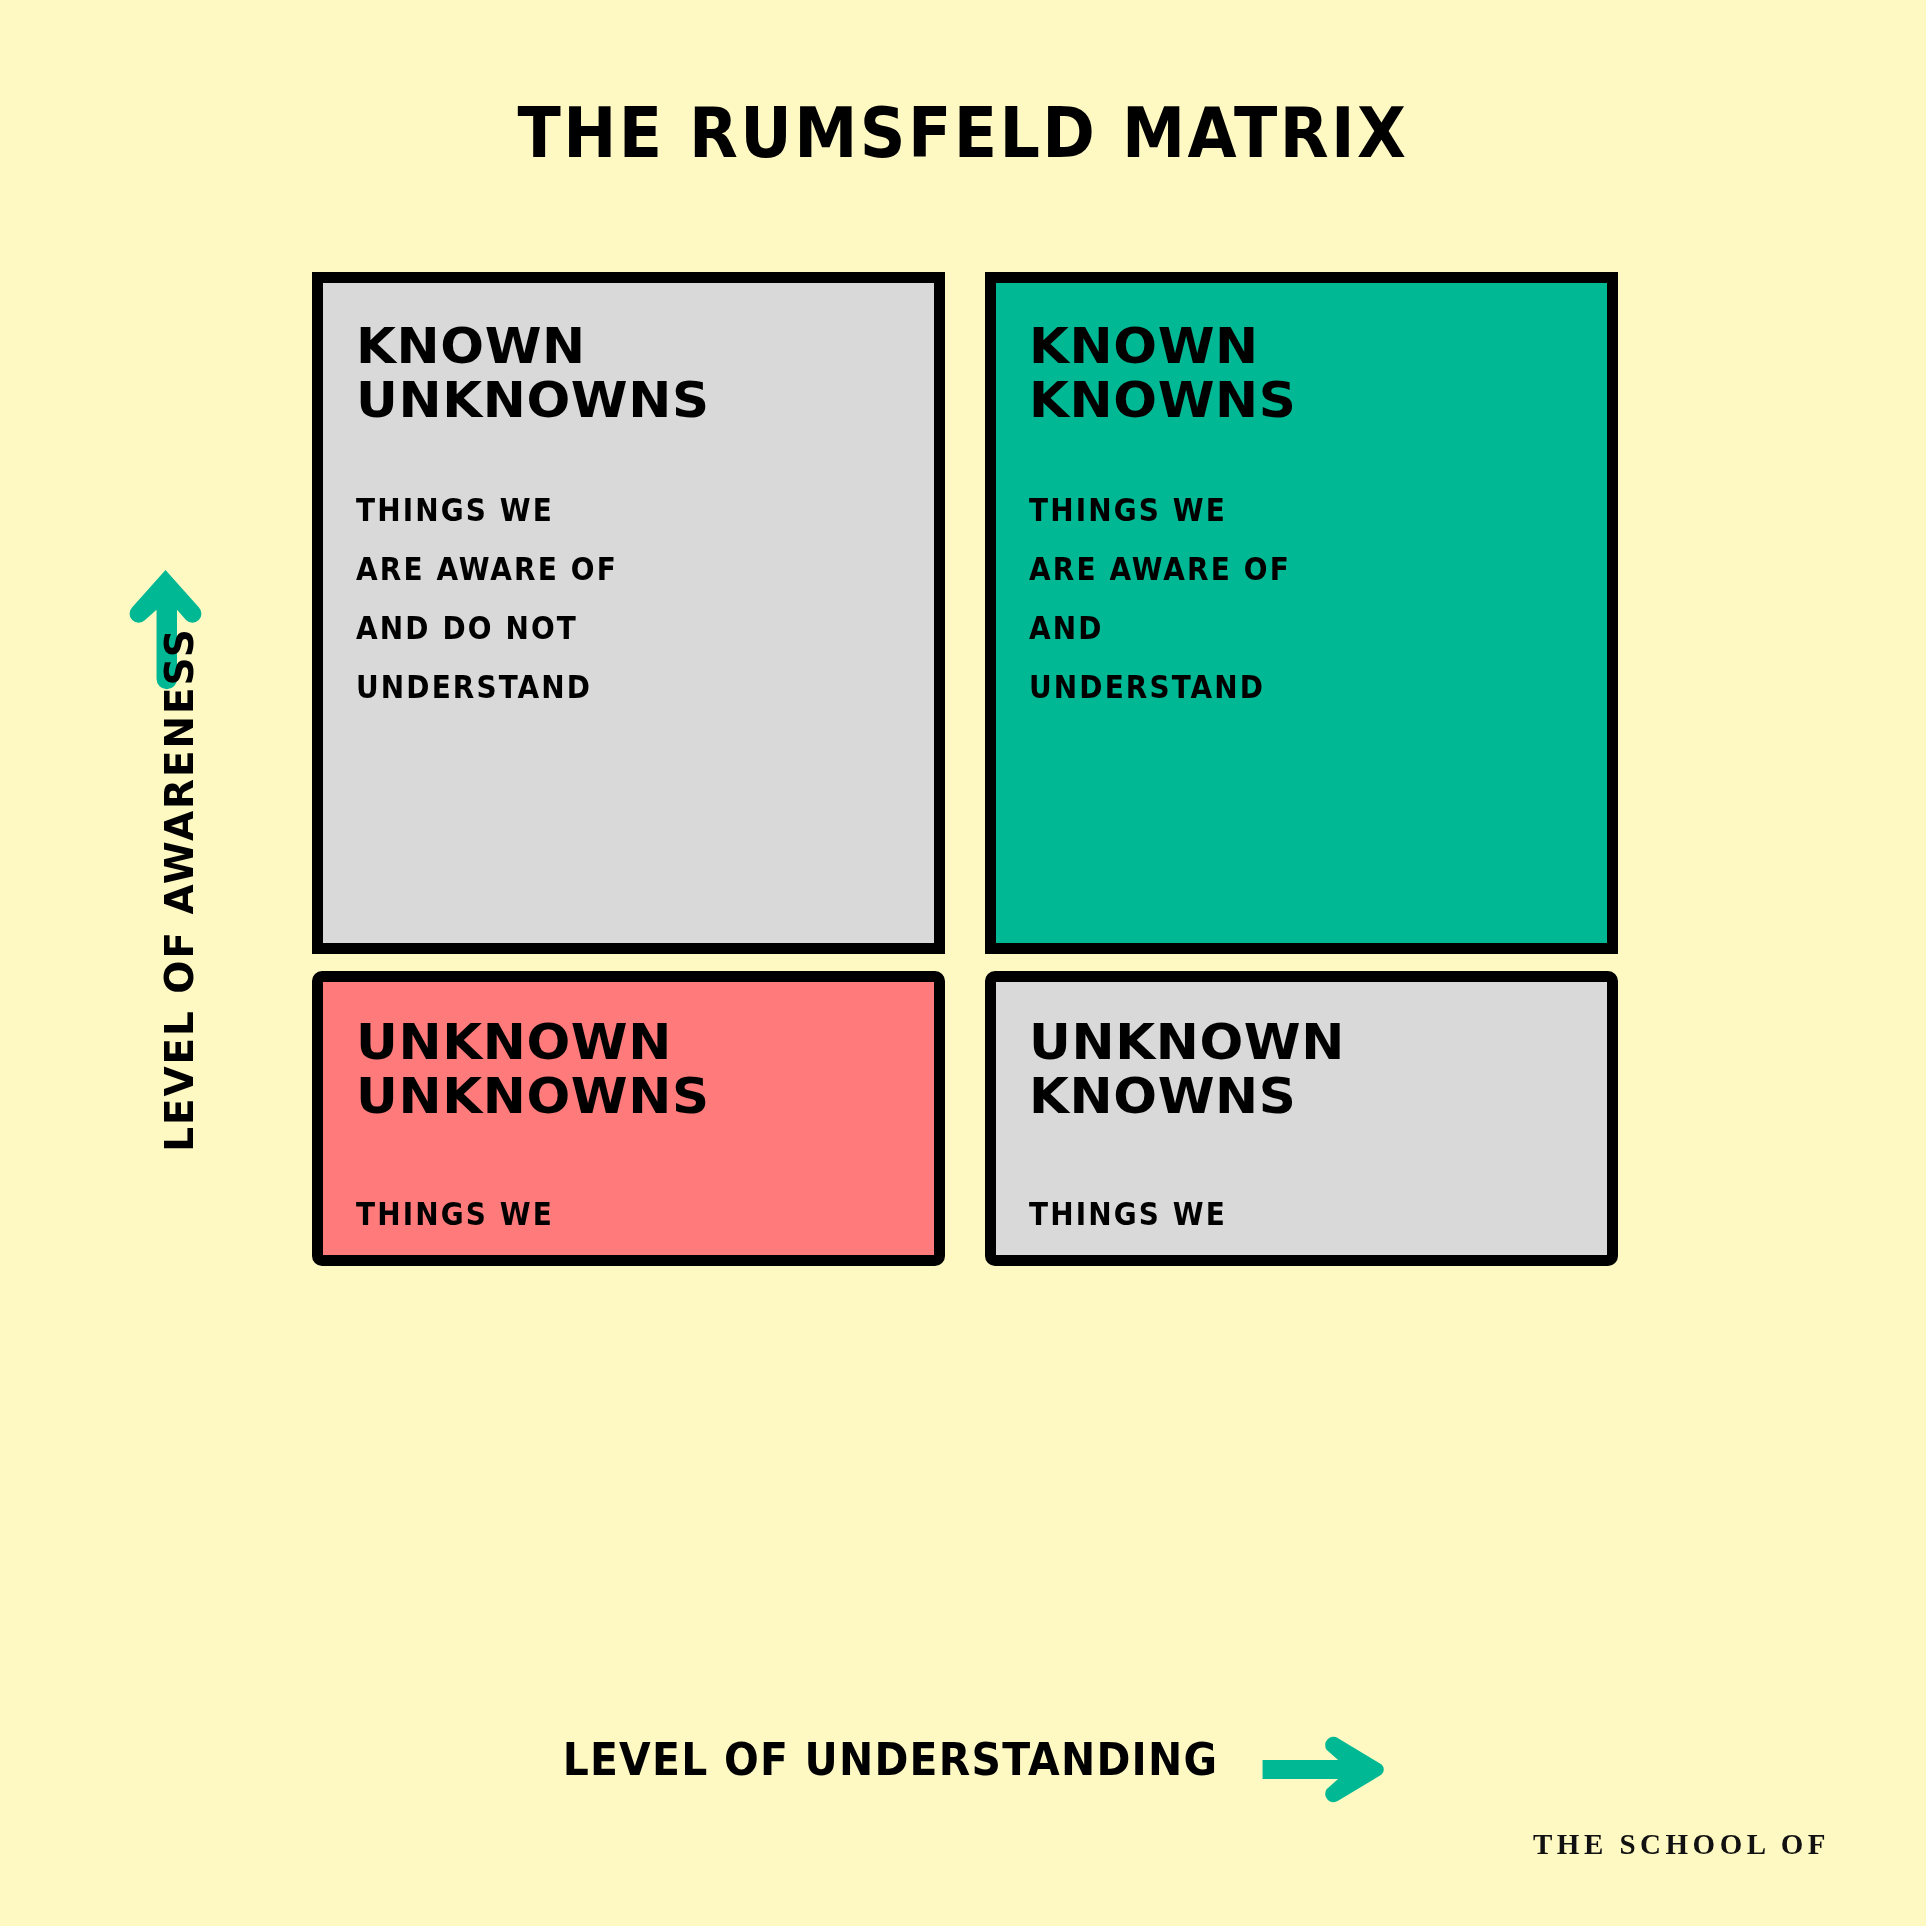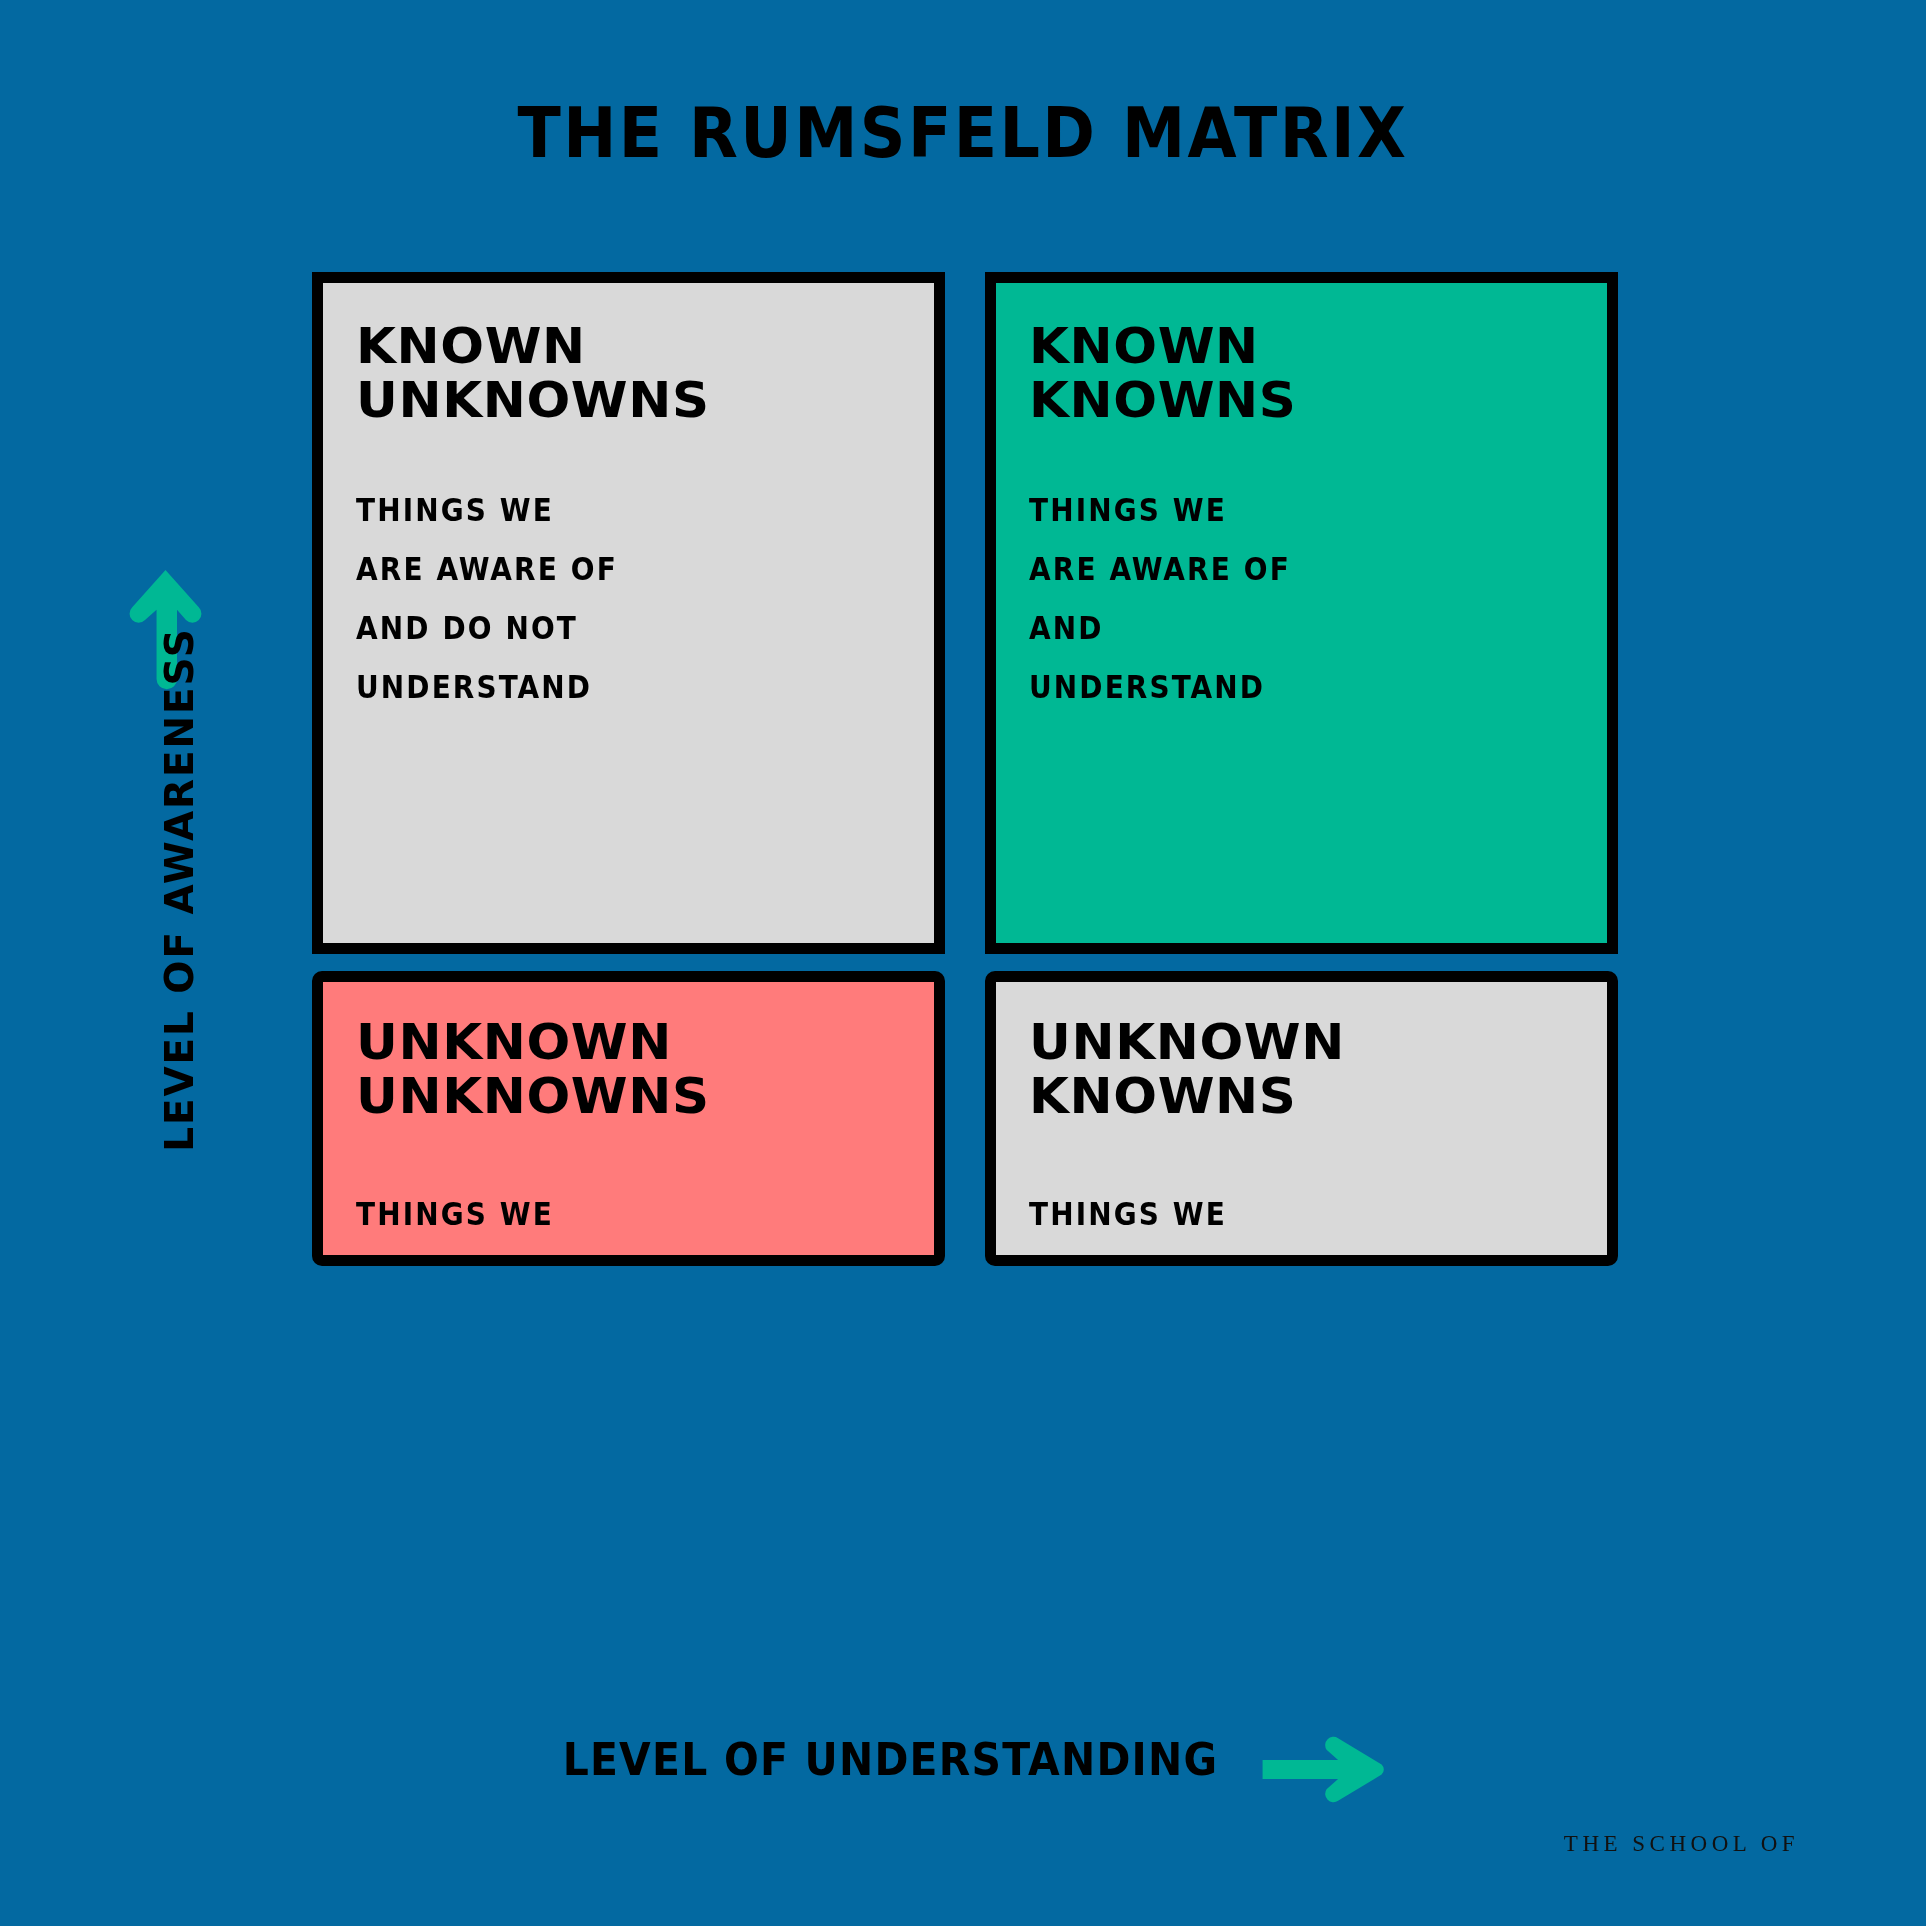--- a/index.html
+++ b/index.html
@@ -10,21 +10,21 @@
     height: 1926px;
     background: #ffffff;
     font-family: "Liberation Sans", sans-serif;
     overflow: hidden;
   }
 
   .poster {
     position: relative;
     width: 1926px;
     height: 1926px;
-    background: #0369a1;
+    background: #fef9c3;
   }
 
   
   .title {
     position: absolute;
     top: 95px;
     left: 0;
     width: 1926px;
     text-align: center;
     font-family: "DejaVu Sans", sans-serif;
@@ -152,22 +152,22 @@
   .x-arrow { width: 128px; height: 71px; flex: none; }
 
   
   .brand {
     position: absolute;
     right: 39px;
     top: 1822px;
     width: 411px;
     text-align: center;
     font-family: "Liberation Serif", serif;
-    font-weight: 400;
-    font-size: 23px;
+    font-weight: 700;
+    font-size: 29px;
     line-height: 44px;
     letter-spacing: 4.5px;
     color: #111111;
   }
   .brand div { white-space: nowrap; }
 </style>
 </head>
 <body>
 
 <div class="poster">

